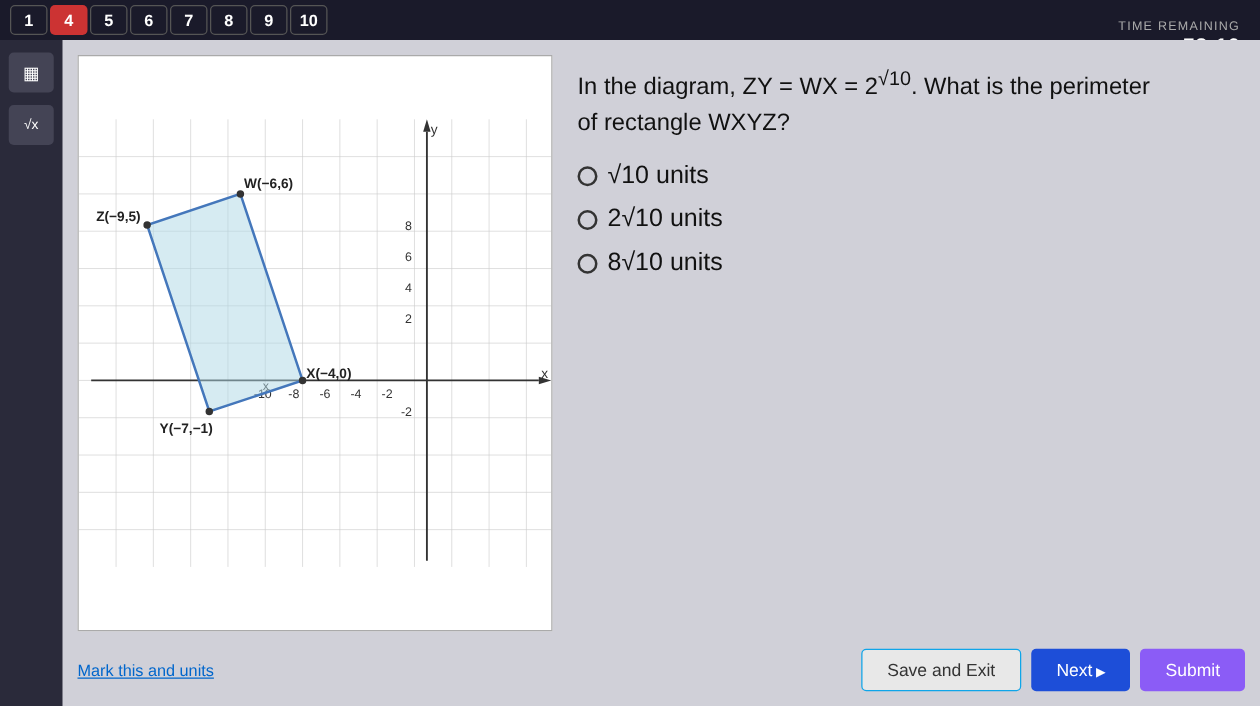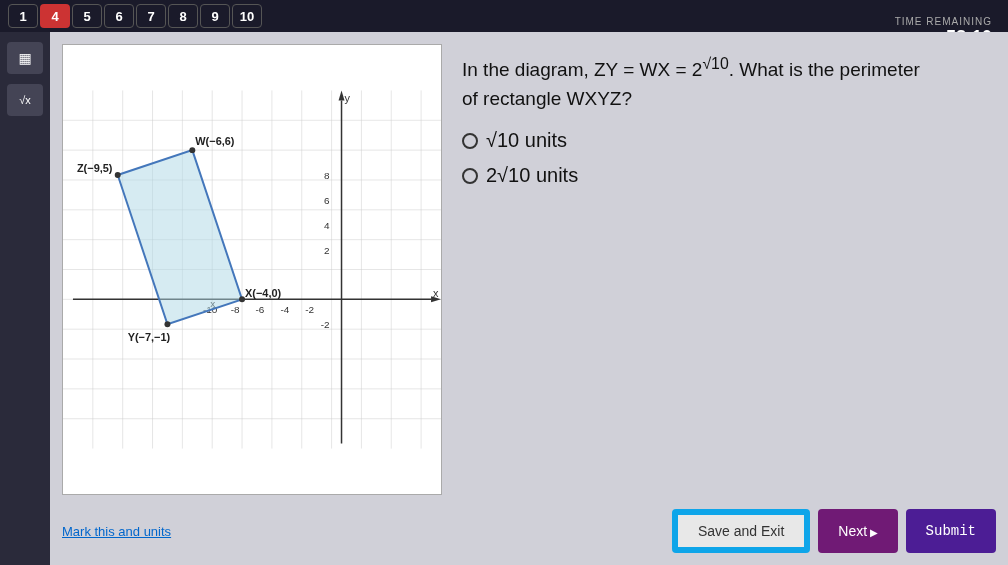--- a/index.html
+++ b/index.html
@@ -158,36 +158,35 @@
       padding: 8px 20px;
       border: none;
       border-radius: 4px;
       font-size: 14px;
       cursor: pointer;
       font-weight: 500;
     }
     .btn-save {
       background: #e8e8e8;
       color: #333;
-      border: 6px solid #0ea5e9;
+      border: 1px solid #0ea5e9;
     }
     .btn-next {
-      background: #701a75;
+      background: #1d4ed8;
       color: white;
       position: relative;
       text-align: right;
     }
     .btn-next::after {
       content: ' ▶';
       font-size: 10px;
     }
     .btn-submit {
-      background: #4c1d95;
-      color: white;
-      font-family: Liberation Mono, monospace;
+      background: #8b5cf6;
+      color: white;
     }
 
     
     .graph-svg {
       width: 100%;
       height: 100%;
     }
   </style>
 </head>
 <body>
@@ -290,20 +289,24 @@
       </div>
 
       <div class="answer-option">
         <span class="radio-circle"></span>
         <span class="option-text">√10 units</span>
       </div>
       <div class="answer-option">
         <span class="radio-circle"></span>
         <span class="option-text">2√10 units</span>
       </div>
+      <div class="answer-option">
+        <span class="radio-circle"></span>
+        <span class="option-text">8√10 units</span>
+      </div>
     </div>
   </div>
 
   <div class="bottom-bar">
     <span class="mark-link">Mark this and units</span>
     <div class="bottom-buttons">
       <button class="btn btn-save">Save and Exit</button>
       <button class="btn btn-next">Next</button>
       <button class="btn btn-submit">Submit</button>
     </div>

